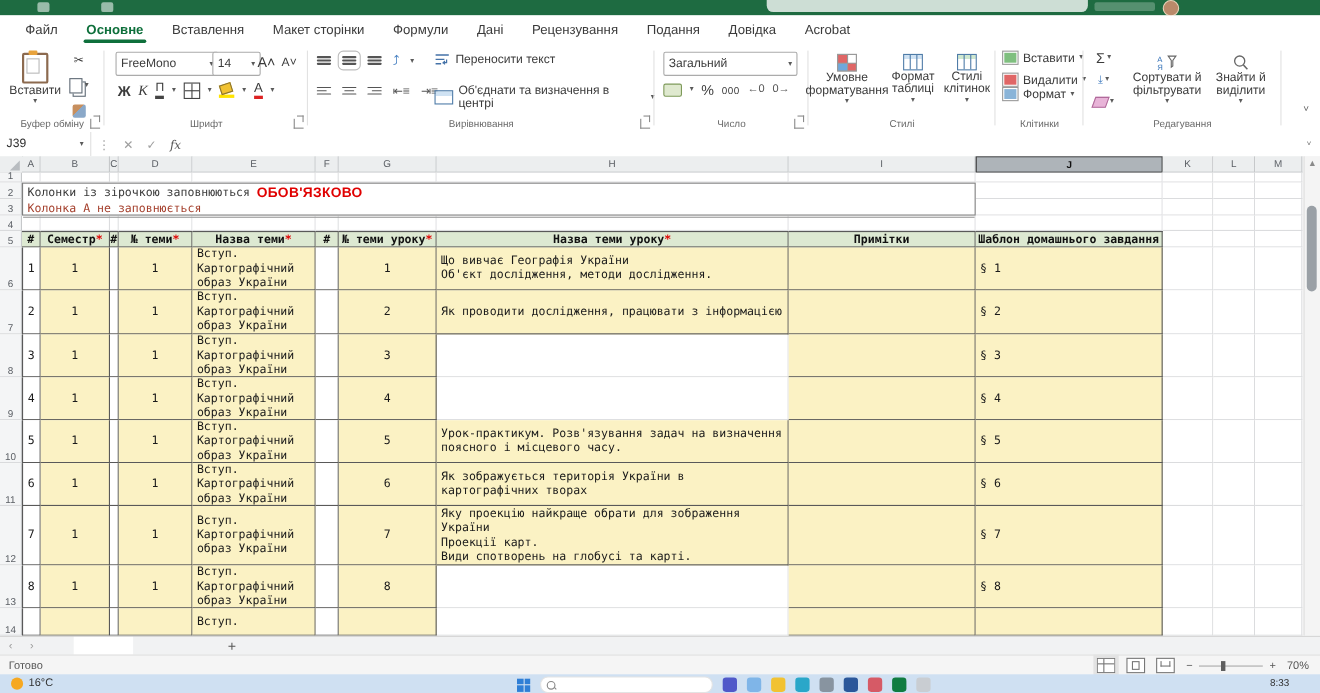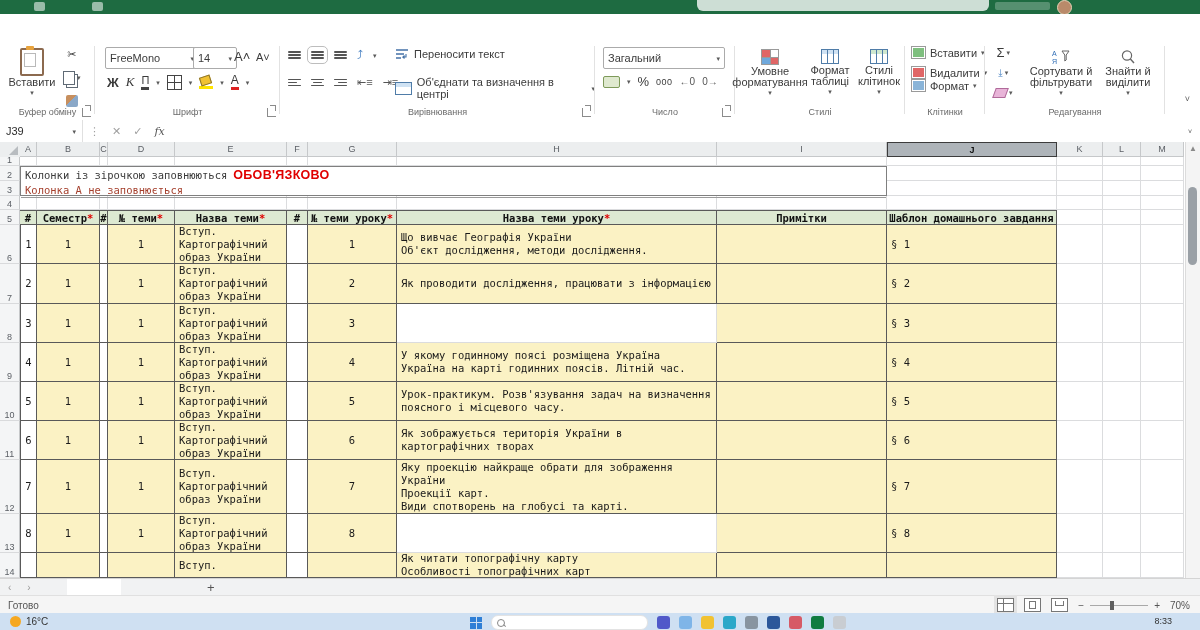--- a/index.html
+++ b/index.html
@@ -133,20 +133,32 @@
 
 <div id="titlebar">
   <div class="sq" style="left:34px"></div>
   <div class="sq" style="left:92px"></div>
   <div id="tb-search"></div>
   <div id="tb-name"></div>
   <div id="tb-avatar"></div>
 </div>
 
 <div id="menubar">
+  <div id="menu-tabs">
+      <div class="mtab">Файл</div>
+      <div class="mtab active">Основне</div>
+      <div class="mtab">Вставлення</div>
+      <div class="mtab">Макет сторінки</div>
+      <div class="mtab">Формули</div>
+      <div class="mtab">Дані</div>
+      <div class="mtab">Рецензування</div>
+      <div class="mtab">Подання</div>
+      <div class="mtab">Довідка</div>
+      <div class="mtab">Acrobat</div>
+    </div>
 </div>
 
 <div id="ribbon">
 
   <div class="rgroup" style="left:0;width:95px">
     <div class="bigbtn" style="position:absolute;left:8px;top:4px;width:48px;height:58px">
       <span class="ic-clip"></span>
       <span>Вставити</span>
       <span class="chev">▾</span>
     </div>
@@ -643,22 +655,20 @@
       <div class="tc yel txt" style="left: 867px; top: 147px; width: 170px; height: 39px;">§ 3</div>
       <div class="tc num cl" style="left: 0px; top: 186px; width: 17px; height: 39px;">4</div>
       <div class="tc yel num" style="left: 17px; top: 186px; width: 63px; height: 39px;">1</div>
       <div class="tc num" style="left: 80px; top: 186px; width: 8px; height: 39px;"></div>
       <div class="tc yel num" style="left: 88px; top: 186px; width: 67px; height: 39px;">1</div>
       <div class="tc yel txt" style="left: 155px; top: 186px; width: 112px; height: 39px;">Вступ.
 Картографічний
 образ України</div>
       <div class="tc num" style="left: 267px; top: 186px; width: 21px; height: 39px;"></div>
       <div class="tc yel num" style="left: 288px; top: 186px; width: 89px; height: 39px;">4</div>
-      <div class="tc yel txt" style="left: 377px; top: 186px; width: 320px; height: 39px;">У якому годинному поясі розміщена Україна
-Україна на карті годинних поясів. Літній час.</div>
       <div class="tc yel txt" style="left: 697px; top: 186px; width: 170px; height: 39px;"></div>
       <div class="tc yel txt" style="left: 867px; top: 186px; width: 170px; height: 39px;">§ 4</div>
       <div class="tc num cl" style="left: 0px; top: 225px; width: 17px; height: 39px;">5</div>
       <div class="tc yel num" style="left: 17px; top: 225px; width: 63px; height: 39px;">1</div>
       <div class="tc num" style="left: 80px; top: 225px; width: 8px; height: 39px;"></div>
       <div class="tc yel num" style="left: 88px; top: 225px; width: 67px; height: 39px;">1</div>
       <div class="tc yel txt" style="left: 155px; top: 225px; width: 112px; height: 39px;">Вступ.
 Картографічний
 образ України</div>
       <div class="tc num" style="left: 267px; top: 225px; width: 21px; height: 39px;"></div>
@@ -706,22 +716,20 @@
       <div class="tc yel num" style="left: 288px; top: 357px; width: 89px; height: 39px;">8</div>
       <div class="tc yel txt" style="left: 697px; top: 357px; width: 170px; height: 39px;"></div>
       <div class="tc yel txt" style="left: 867px; top: 357px; width: 170px; height: 39px;">§ 8</div>
       <div class="tc num cl" style="left: 0px; top: 396px; width: 17px; height: 25px;"></div>
       <div class="tc yel num" style="left: 17px; top: 396px; width: 63px; height: 25px;"></div>
       <div class="tc num" style="left: 80px; top: 396px; width: 8px; height: 25px;"></div>
       <div class="tc yel num" style="left: 88px; top: 396px; width: 67px; height: 25px;"></div>
       <div class="tc yel txt" style="left: 155px; top: 396px; width: 112px; height: 25px;">Вступ.</div>
       <div class="tc num" style="left: 267px; top: 396px; width: 21px; height: 25px;"></div>
       <div class="tc yel num" style="left: 288px; top: 396px; width: 89px; height: 25px;"></div>
-      <div class="tc yel txt" style="left: 377px; top: 396px; width: 320px; height: 25px;">Як читати топографічну карту
-Особливості топографічних карт</div>
       <div class="tc yel txt" style="left: 697px; top: 396px; width: 170px; height: 25px;"></div>
       <div class="tc yel txt" style="left: 867px; top: 396px; width: 170px; height: 25px;"></div>
     </div>
   <div id="vscroll">
     <span class="arr" style="top:2px">▲</span>
     <div id="vthumb"></div>
   </div>
 </div>
 
 <div id="tabbar">

